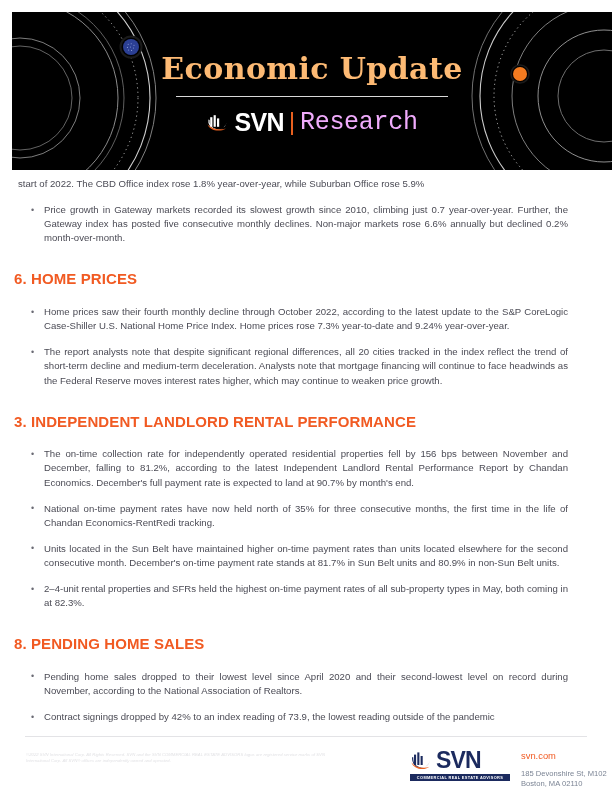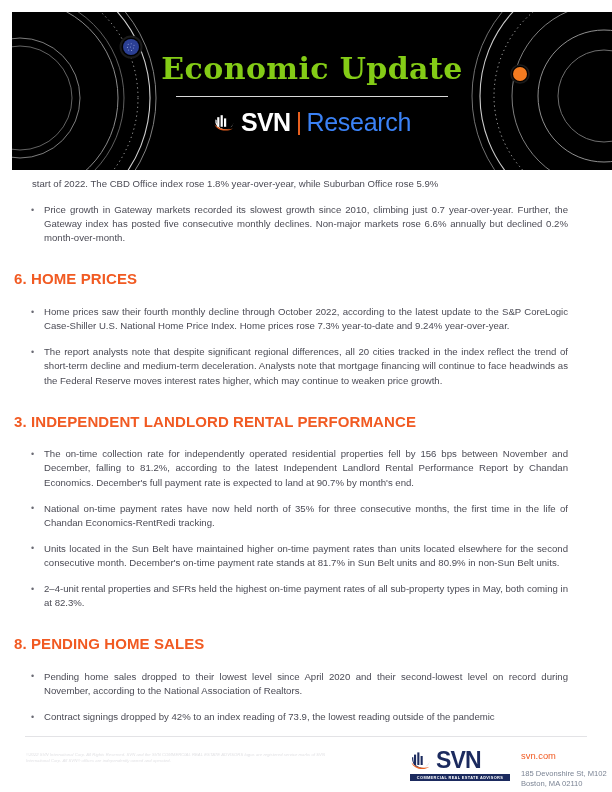--- a/index.html
+++ b/index.html
@@ -39,21 +39,21 @@
     flex-direction: column;
     align-items: center;
     justify-content: center;
     z-index: 3;
   }
   .banner-title {
     font-family: "DejaVu Serif", "Liberation Serif", serif;
     font-weight: 700;
     font-size: 30px;
     letter-spacing: 0.4px;
-    color: #84cc16;
+    color: #fdba74;
     line-height: 1;
     margin: 7px 0 12px 0;
     text-align: center;
   }
   .banner-rule {
     width: 272px;
     height: 1px;
     background: #d9d9d9;
     margin: 0 0 13px 0;
   }
@@ -80,43 +80,43 @@
   .brand-pipe {
     display: inline-block;
     width: 2px;
     height: 23px;
     background: #e8601f;
     margin: 0 7px 0 7px;
     position: relative;
     top: 1px;
   }
   .brand-research {
-    font-family: Liberation Sans, sans-serif;
+    font-family: Liberation Mono, monospace;
     font-weight: 400;
     font-size: 25px;
     letter-spacing: -0.3px;
-    color: #3b82f6;
+    color: #f0abfc;
   }
 
   
   .content {
     position: absolute;
     left: 14px;
     top: 177px;
     width: 566px;
   }
   .para {
     color: #4b4b55;
     font-size: 9.6px;
     line-height: 14.1px;
     text-align: justify;
     margin: 0;
   }
   .para.cont {
-    margin-left: 18px;
+    margin-left: 4px;
     text-align: left;
   }
   ul.bullets {
     list-style: none;
     margin: 0;
     padding: 0;
   }
   ul.bullets > li {
     position: relative;
     padding-left: 18px;

